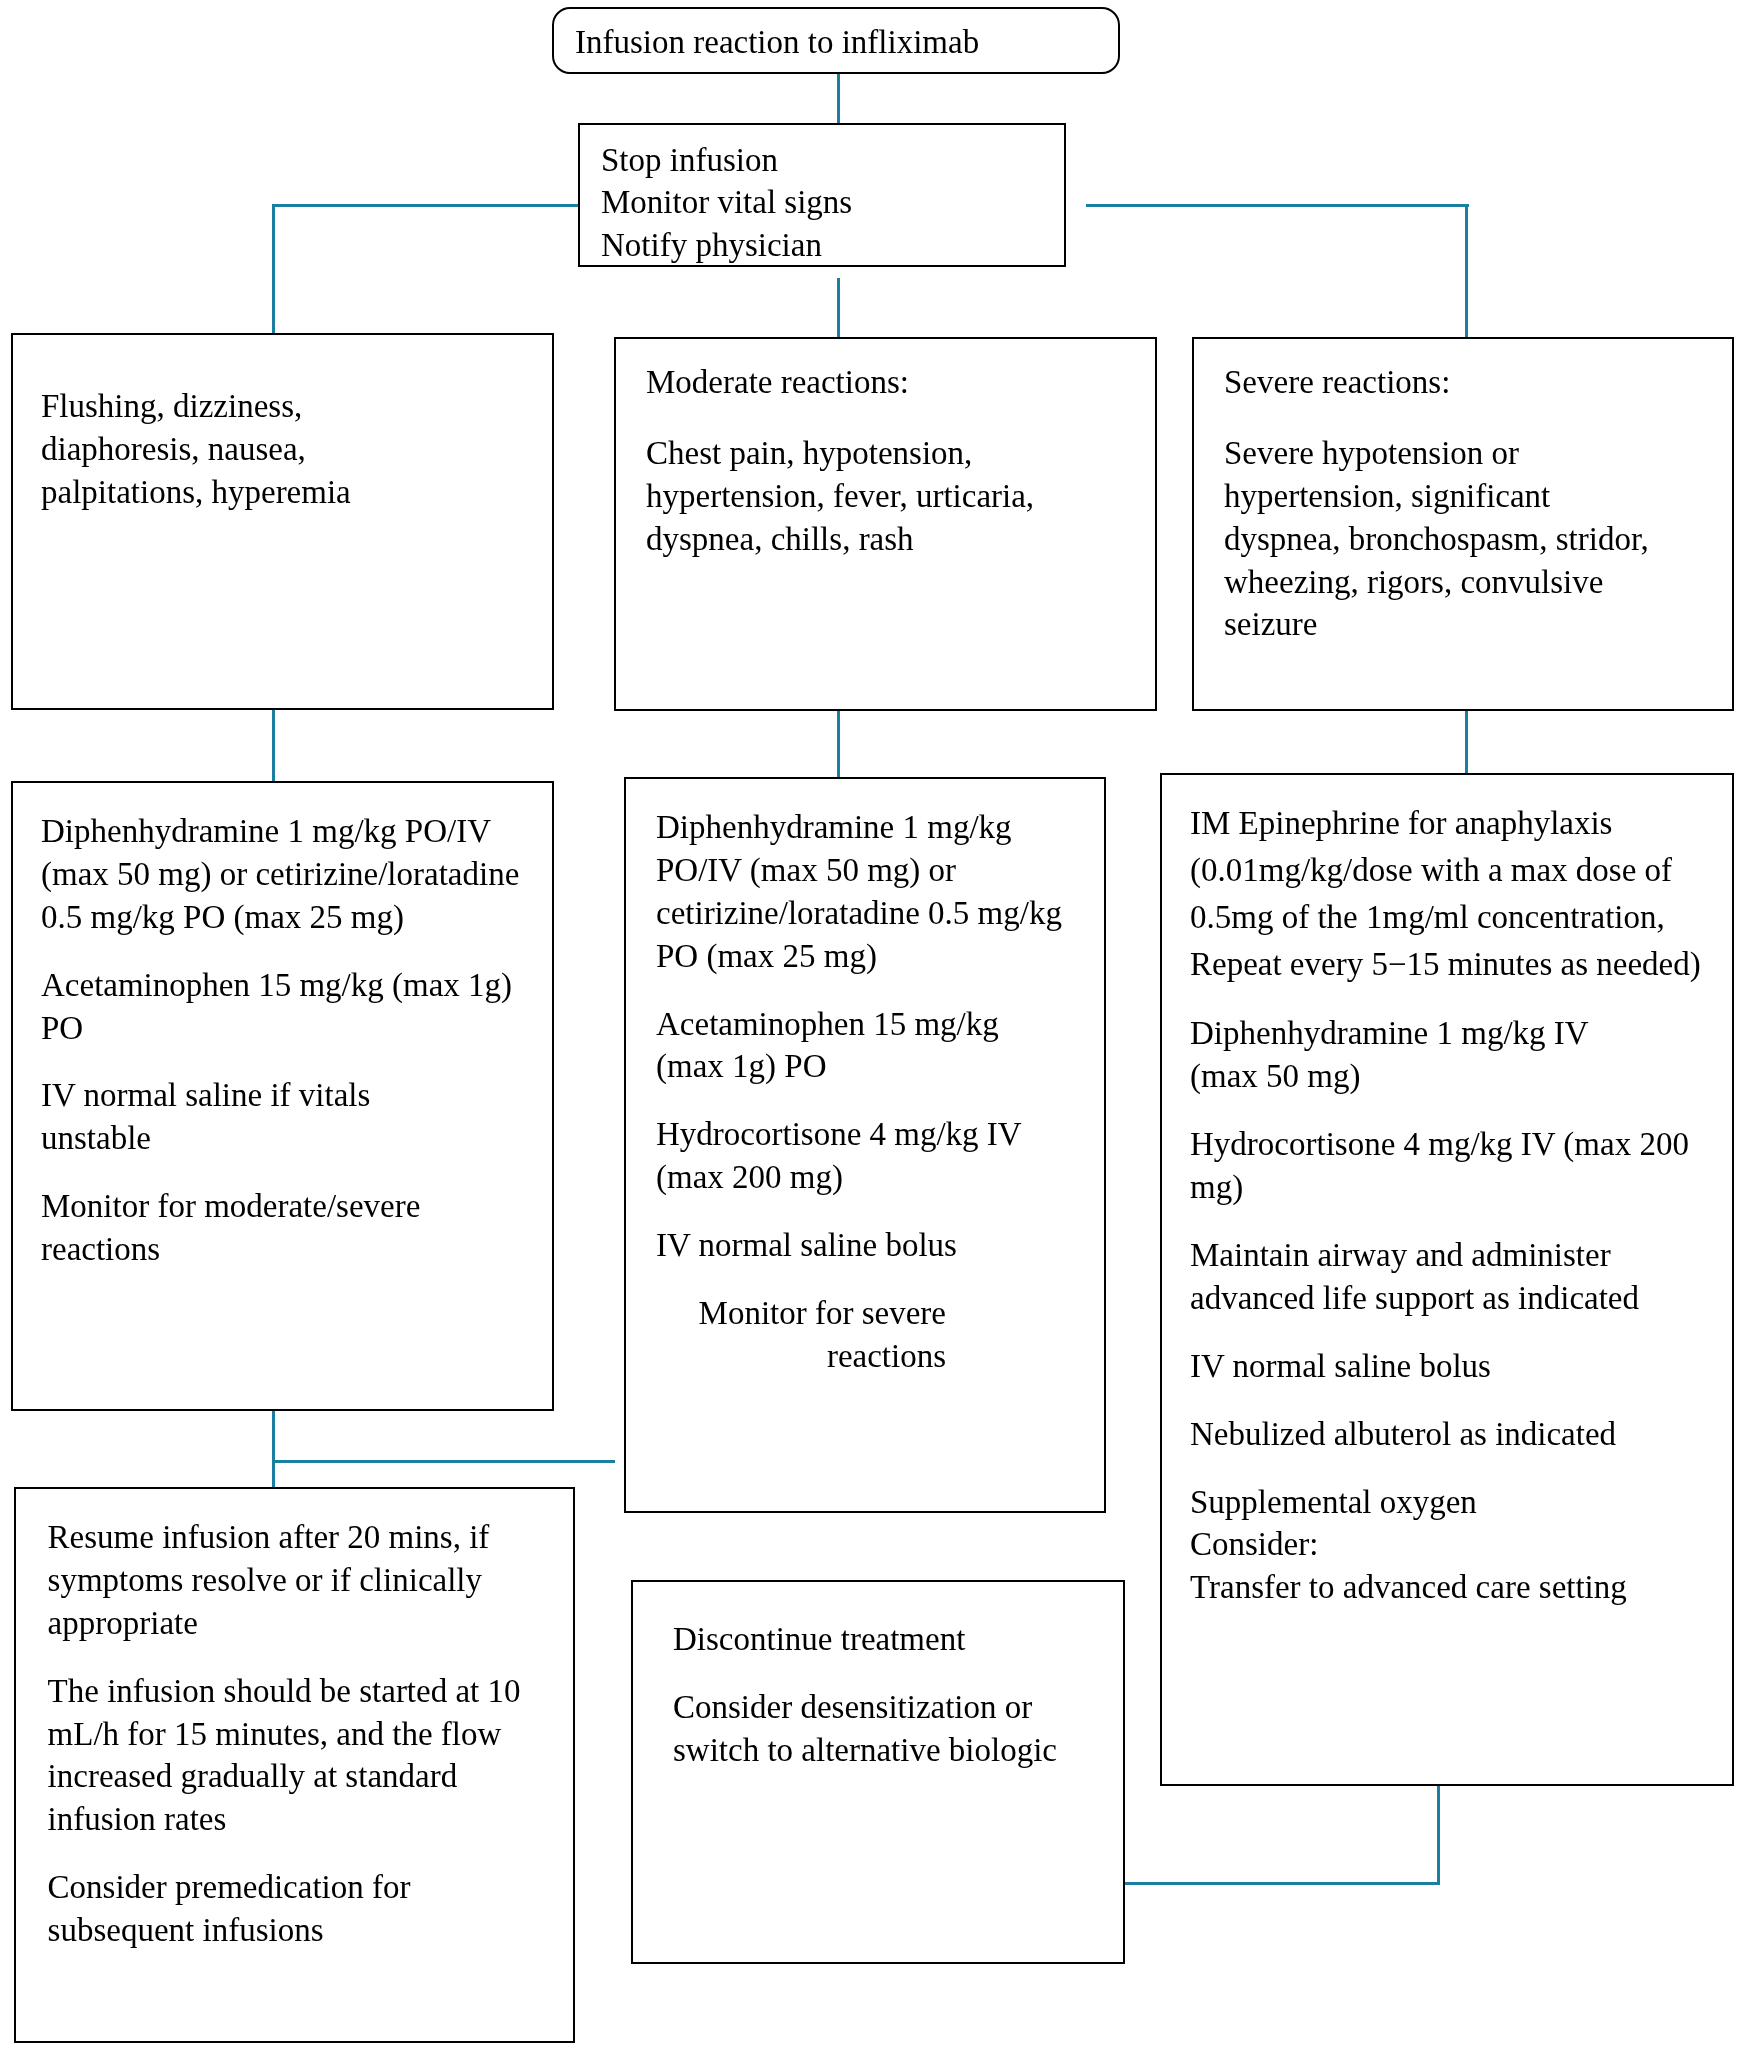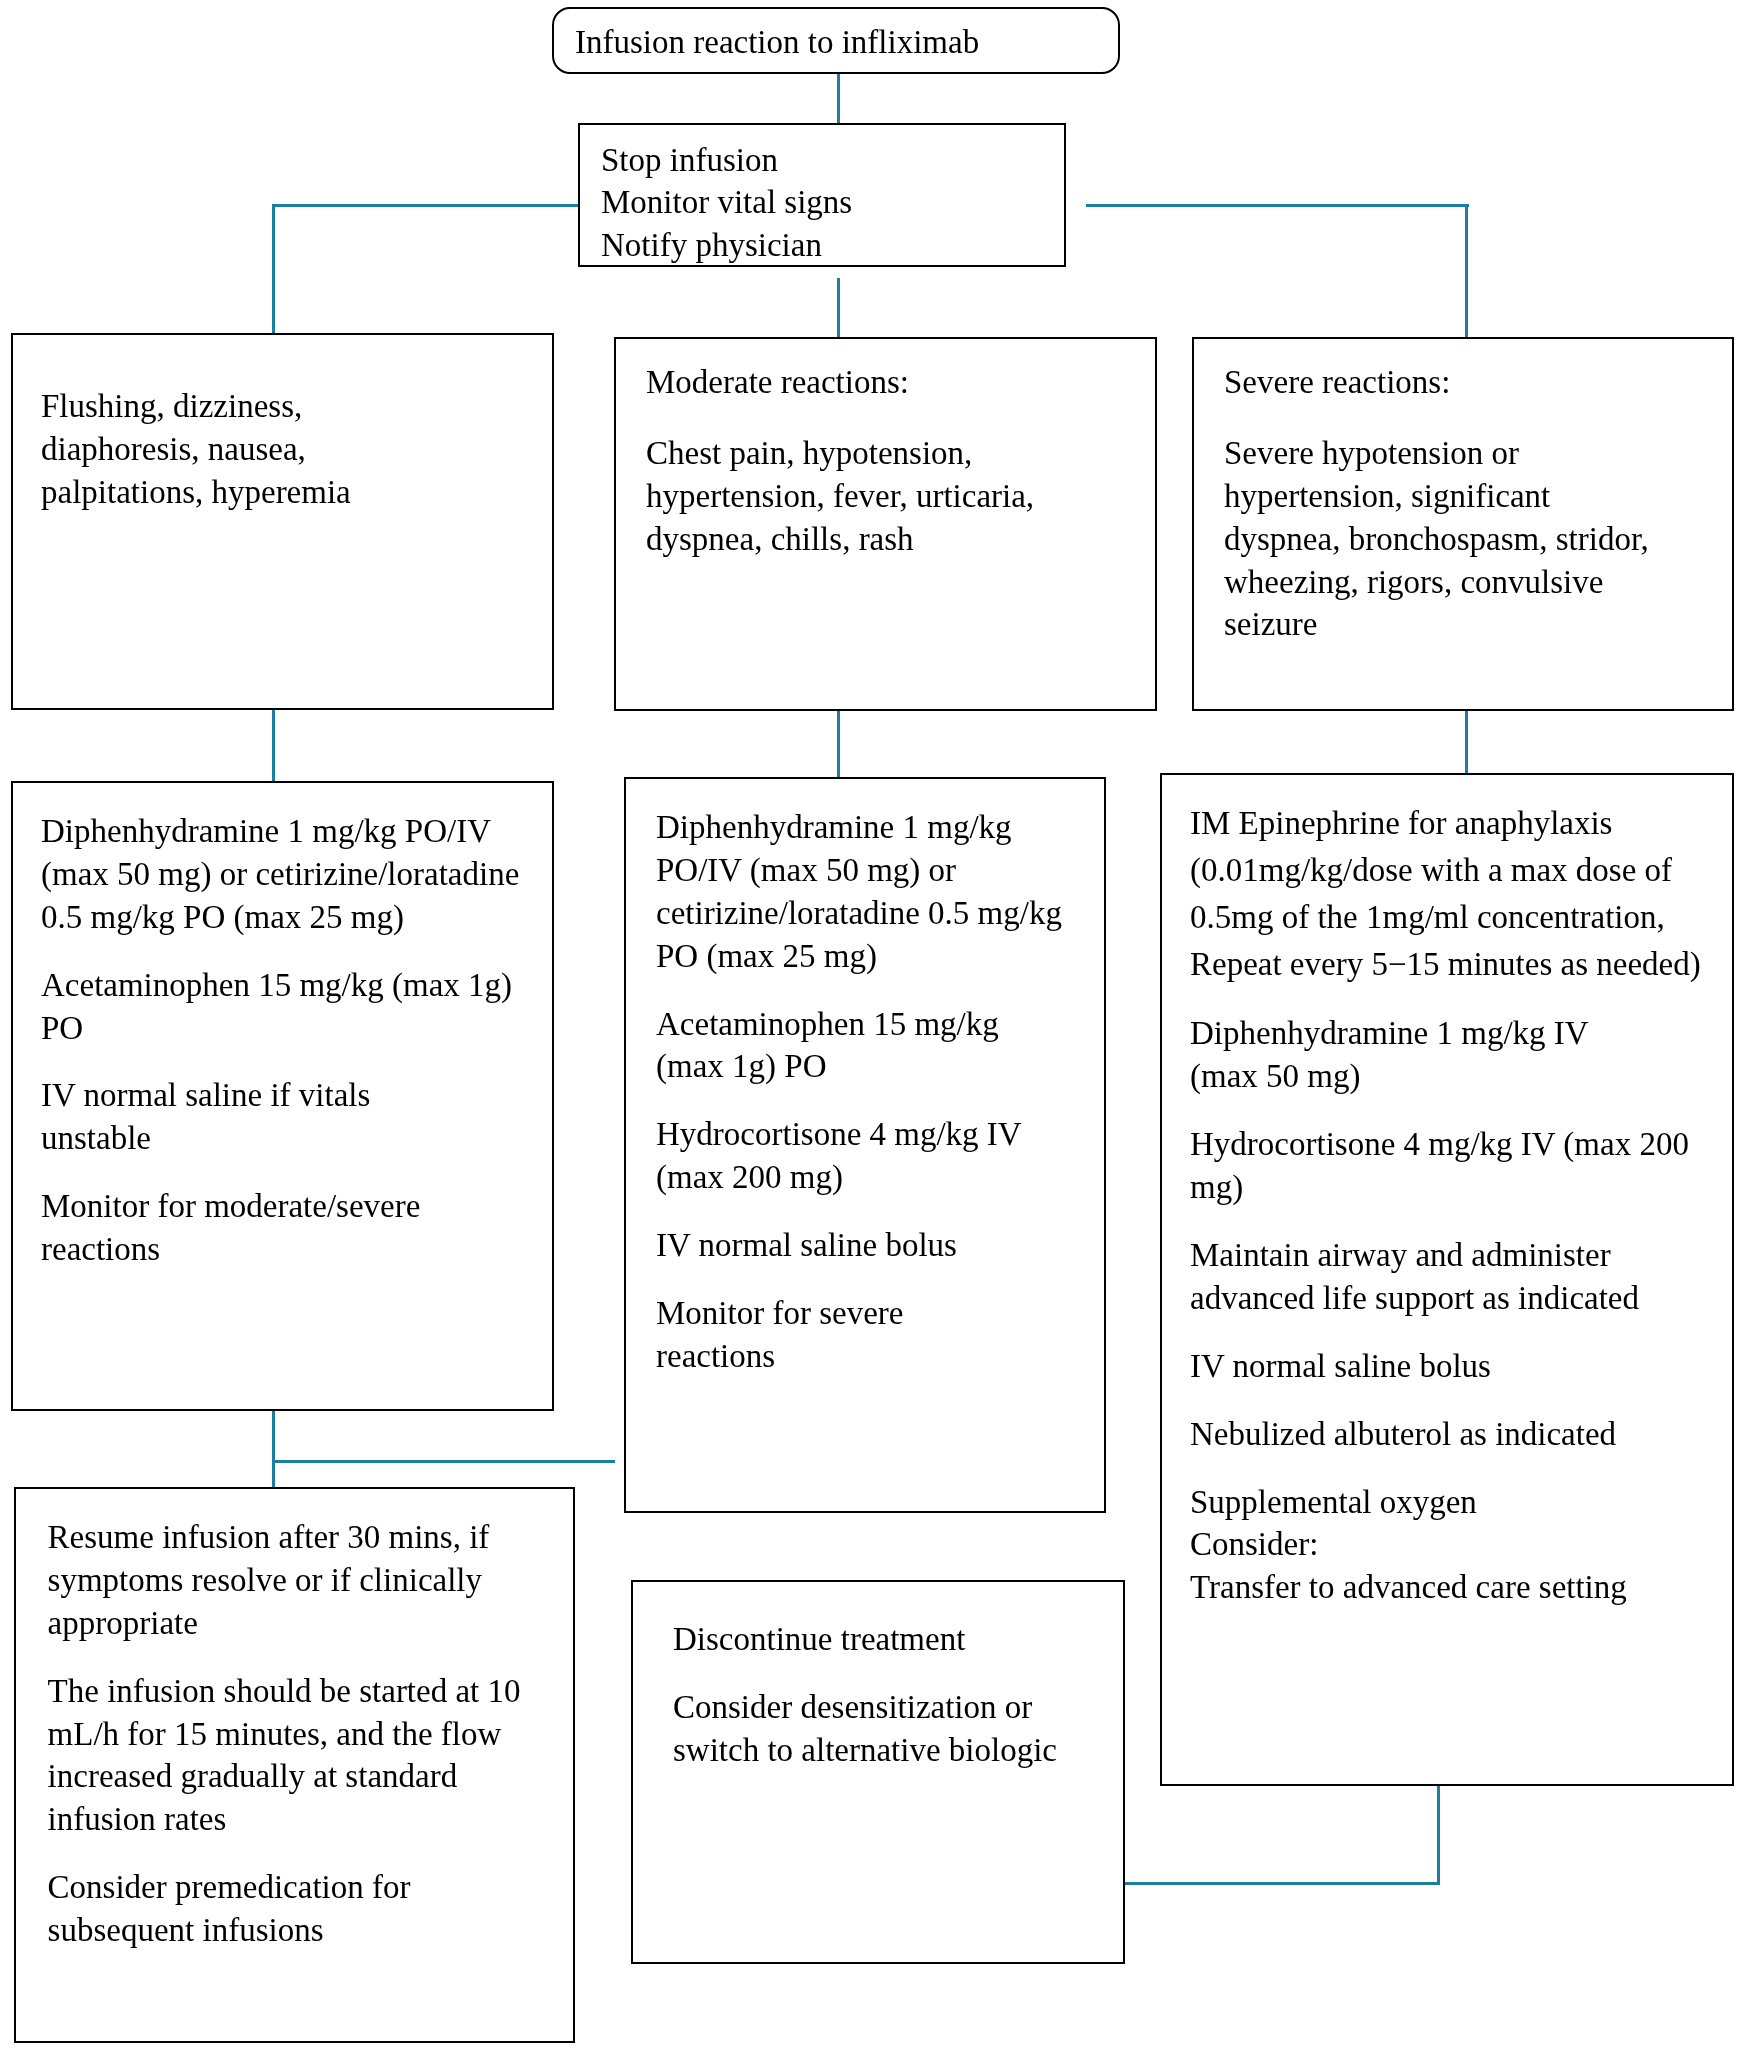--- a/index.html
+++ b/index.html
@@ -117,37 +117,37 @@
     <p class="para" style="max-width:488px;">Acetaminophen 15 mg/kg (max 1g) PO</p>
     <p class="para" style="max-width:401px;">IV normal saline if vitals unstable</p>
     <p class="para" style="max-width:475px;">Monitor for moderate/severe reactions</p>
   </div>
 
   <div class="node" style="left:624px; top:777px; width:482px; height:736px; padding-left:30px; padding-top:27px;">
     <p class="para" style="max-width:426px;">Diphenhydramine 1 mg/kg PO/IV (max 50 mg) or cetirizine/loratadine 0.5 mg/kg PO (max 25 mg)</p>
     <p class="para" style="max-width:401px;">Acetaminophen 15 mg/kg (max 1g) PO</p>
     <p class="para" style="max-width:408px;">Hydrocortisone 4 mg/kg IV (max 200 mg)</p>
     <p class="para" style="max-width:426px;">IV normal saline bolus</p>
-    <p class="para" style="max-width:290px;">Monitor for severe reactions</p>
+    <p class="para" style="max-width:290px;text-align:right;">Monitor for severe reactions</p>
   </div>
 
   <div class="node" style="left:1160px; top:773px; width:574px; height:1013px; padding-left:28px; padding-top:25px;">
     <p class="para" style="max-width:516px; line-height:1.42;">IM Epinephrine for anaphylaxis (0.01mg/kg/dose with a max dose of 0.5mg of the 1mg/ml concentration, Repeat every 5−15 minutes as needed)</p>
     <p class="para" style="max-width:469px;">Diphenhydramine 1 mg/kg IV (max 50 mg)</p>
     <p class="para" style="max-width:513px;">Hydrocortisone 4 mg/kg IV (max 200 mg)</p>
     <p class="para" style="max-width:516px;">Maintain airway and administer advanced life support as indicated</p>
     <p class="para" style="max-width:516px;">IV normal saline bolus</p>
     <p class="para" style="max-width:516px;">Nebulized albuterol as indicated</p>
     <p class="para tight" style="max-width:516px;">Supplemental oxygen</p>
     <p class="para tight" style="max-width:516px;">Consider:</p>
     <p class="para" style="max-width:516px;">Transfer to advanced care setting</p>
   </div>
 
   <div class="node" style="left:13.6px; top:1487px; width:561px; height:556px; padding-left:32px; padding-top:27px;">
-    <p class="para" style="max-width:482px;">Resume infusion after 30 mins, if symptoms resolve or if clinically appropriate</p>
+    <p class="para" style="max-width:482px;">Resume infusion after 20 mins, if symptoms resolve or if clinically appropriate</p>
     <p class="para" style="max-width:488px;">The infusion should be started at 10 mL/h for 15 minutes, and the flow increased gradually at standard infusion rates</p>
     <p class="para" style="max-width:445px;">Consider premedication for subsequent infusions</p>
   </div>
 
   <div class="node" style="left:631px; top:1580px; width:494px; height:384px; padding-left:40px; padding-top:36px;">
     <p class="para" style="max-width:432px;">Discontinue treatment</p>
     <p class="para" style="max-width:420px;">Consider desensitization or switch to alternative biologic</p>
   </div>
 
 </div>

